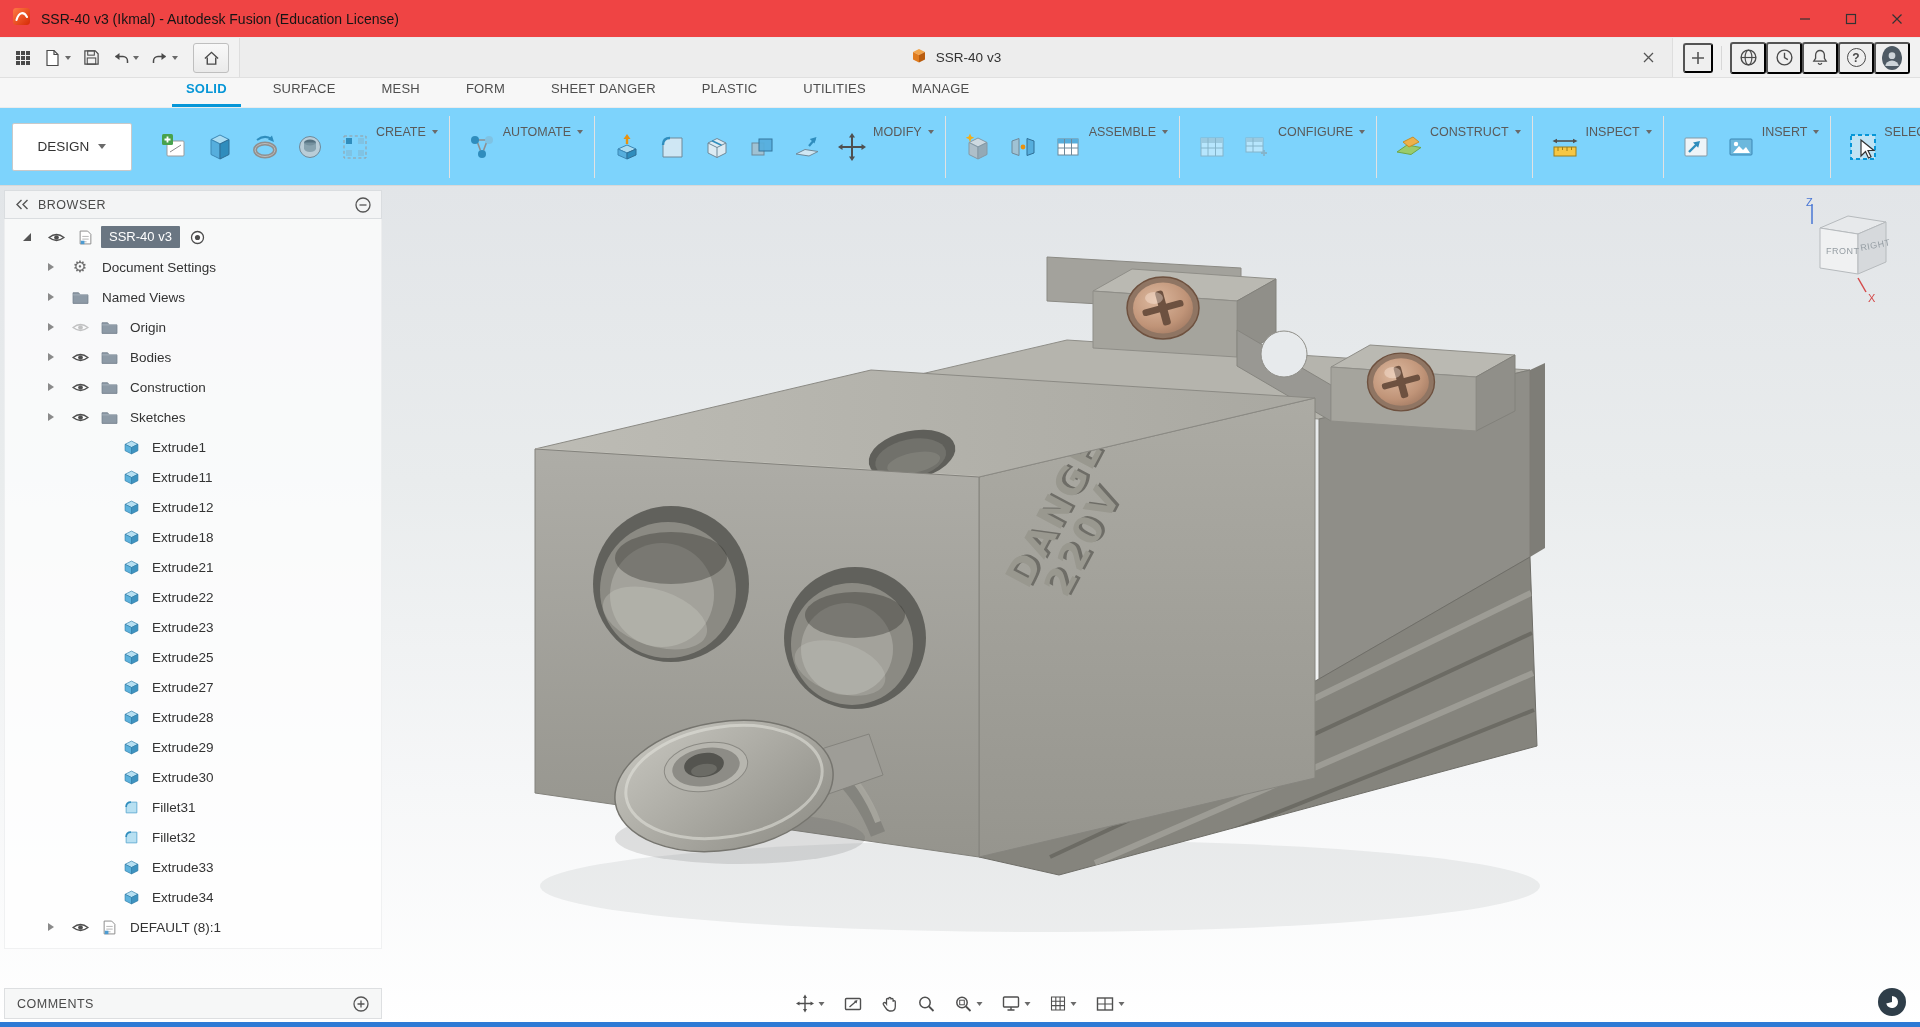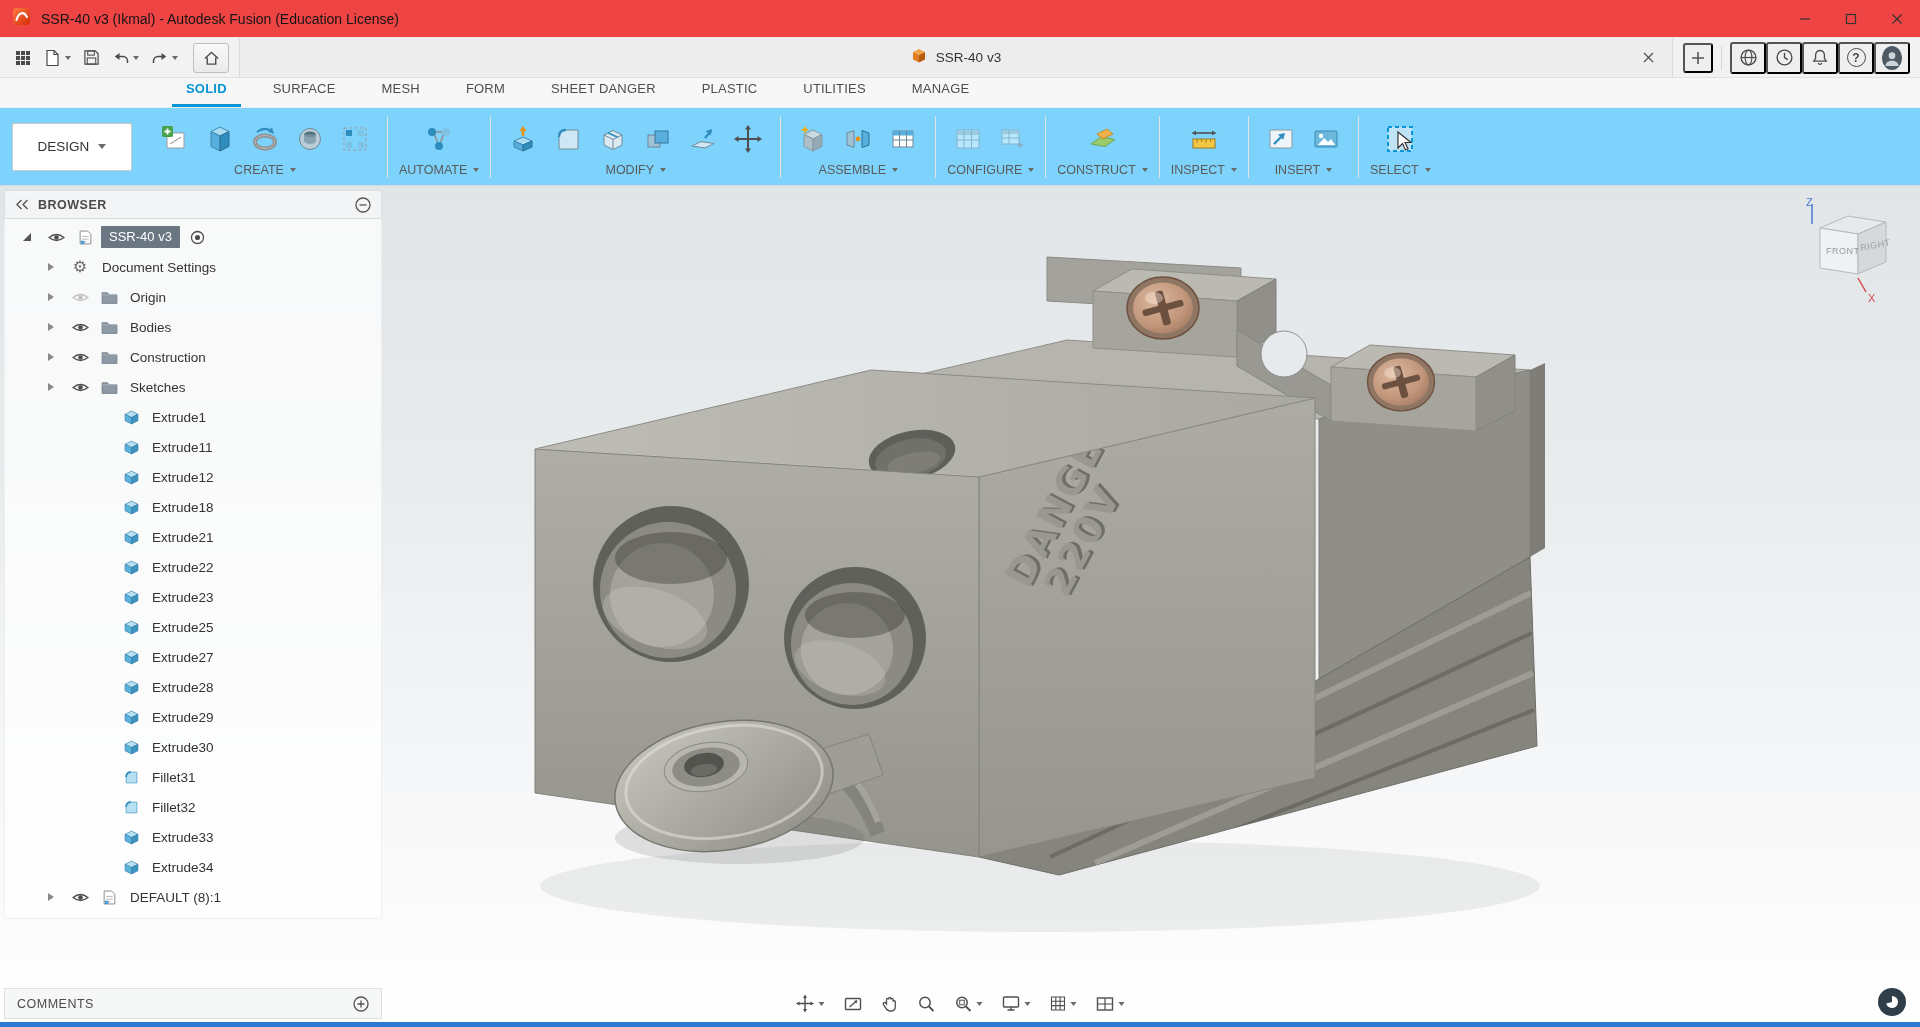--- a/index.html
+++ b/index.html
@@ -31,36 +31,36 @@
   .avatar{width:24px;height:24px;border-radius:50%;background:#4e5a64;overflow:hidden;display:flex;align-items:center;justify-content:center}
 
   
   .rtabs{height:30px;background:#f7f7f7;display:flex;align-items:flex-end;padding-left:172px;gap:18px;border-bottom:1px solid #ececec}
   .rtab{padding:0 14px 5px;font-size:13px;color:#4e4e4e;letter-spacing:.2px;border-bottom:3px solid transparent;line-height:20px;white-space:nowrap}
   .rtab.active{color:var(--accent);border-bottom-color:var(--accent);font-weight:bold}
 
   
   .ribbon{height:78px;background:#7dd3fc;border-bottom:1px solid #d8d8d8;display:flex;align-items:center;padding:0 12px}
   .design-btn{width:120px;height:48px;border:1px solid #c9c9c9;background:#fff;border-radius:2px;display:flex;align-items:center;justify-content:center;gap:9px;font-size:13.5px;color:#333;margin-right:14px;flex:none}
-  .rgroup{display:flex;flex-direction:column;align-items:center;padding:0 8px;flex:none}
+  .rgroup{display:flex;flex-direction:row;align-items:flex-start;padding:0 8px;flex:none}
   .ricons{display:flex;align-items:center;gap:3px;height:46px}
   .rbtn{width:42px;height:44px;display:flex;align-items:center;justify-content:center;background:none;border:none;border-radius:3px;padding:0}
   .rlabel{display:flex;align-items:center;gap:6px;font-size:12.5px;color:#5a5a5a;margin-top:1px;white-space:nowrap}
   .vdiv{width:1px;height:62px;background:#e2e2e2;margin:0 3px;flex:none}
   .disabled{opacity:.45;filter:grayscale(1)}
 
   
   .canvas{position:absolute;top:186px;left:0;right:0;bottom:0;background:linear-gradient(180deg,#e2e5e8 0%,#e9eced 35%,#f6f7f8 72%,#ffffff 100%)}
   .model-svg{position:absolute;inset:0}
   .viewcube{position:absolute;top:10px;right:14px;width:104px;height:116px}
 
   
   .browser{position:absolute;left:4px;top:4px;width:378px}
   .b-header{height:29px;background:rgba(243,244,245,.95);border:1px solid rgba(205,209,212,.65);display:flex;align-items:center;gap:9px;padding:0 10px}
-  .b-title{font-size:12.5px;font-weight:bold;color:#4a4a4a;letter-spacing:.5px}
+  .b-title{font-size:12.5px;font-weight:normal;color:#4a4a4a;letter-spacing:.5px}
   .b-min{margin-left:auto}
   .b-body{background:rgba(255,255,255,.74);padding:3px 0 6px;border-left:1px solid rgba(225,228,230,.5);border-right:1px solid rgba(225,228,230,.5);border-bottom:1px solid rgba(225,228,230,.5)}
   .trow{height:30px;display:flex;align-items:center;font-size:13.5px;color:#333}
   .sl{display:inline-flex;justify-content:center;align-items:center;flex:none}
   .sl-arrow{width:28px}.sl-eye{width:30px}.sl-ic{width:28px}
   .ind1{padding-left:8px}.ind2{padding-left:32px}
   .featrow{padding-left:112px}
   .tri-r{width:0;height:0;border-top:4.5px solid transparent;border-bottom:4.5px solid transparent;border-left:6px solid #8a8a8a}
   .tri-exp{width:0;height:0;border-left:8px solid transparent;border-bottom:8px solid #555}
   .chip{background:#6a7682;color:#fff;padding:3px 8px 4px;font-size:13px;margin-left:2px;border-radius:1px}
@@ -698,20 +698,31 @@
         <div class="trow ind2">
           <span class="sl sl-arrow">
               <i class="tri-r"></i>
             </span>
           <span class="sl sl-eye">
               <span class="gear">⚙</span>
             </span>
           <span class="tlabel">Document Settings</span>
         </div>
 
+        <div class="trow ind2">
+          <span class="sl sl-arrow">
+              <i class="tri-r"></i>
+            </span>
+          <span class="sl sl-eye">
+              <svg width="17" height="14">
+                <use href="#sy-folder"></use>
+              </svg>
+            </span>
+          <span class="tlabel">Named Views</span>
+        </div>
 
         <div class="trow ind2">
           <span class="sl sl-arrow">
               <i class="tri-r"></i>
             </span>
           <span class="sl sl-eye eye-hidden">
               <svg width="17" height="13">
                 <use href="#sy-eye"></use>
               </svg>
             </span>

